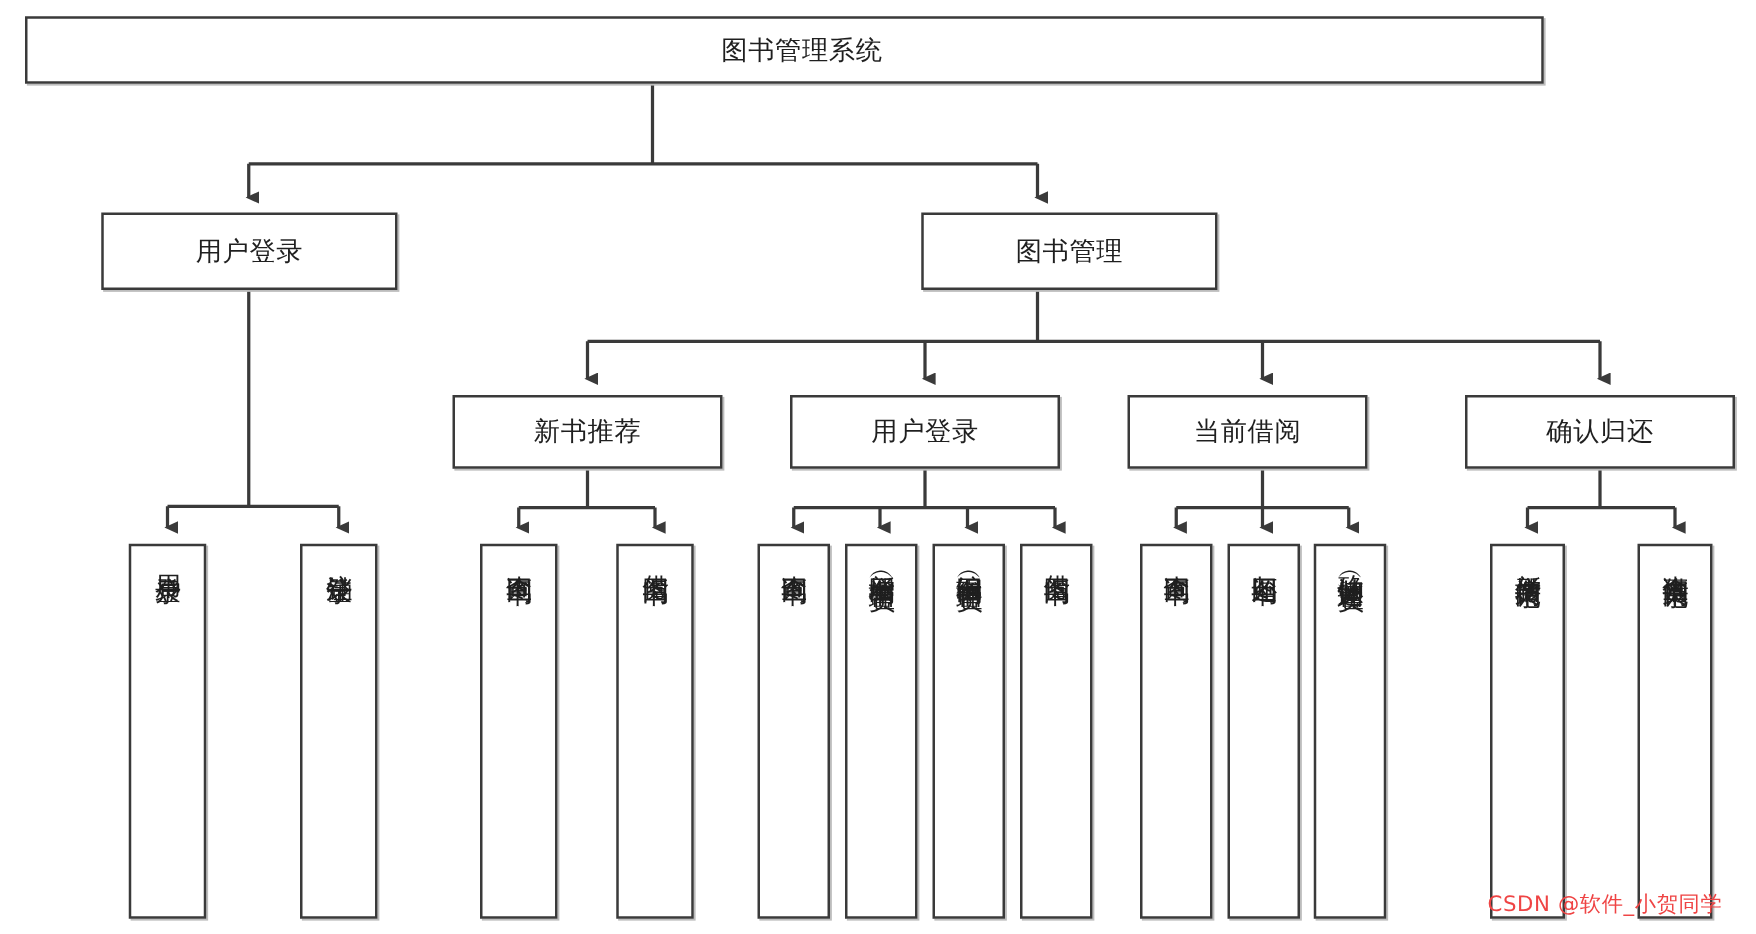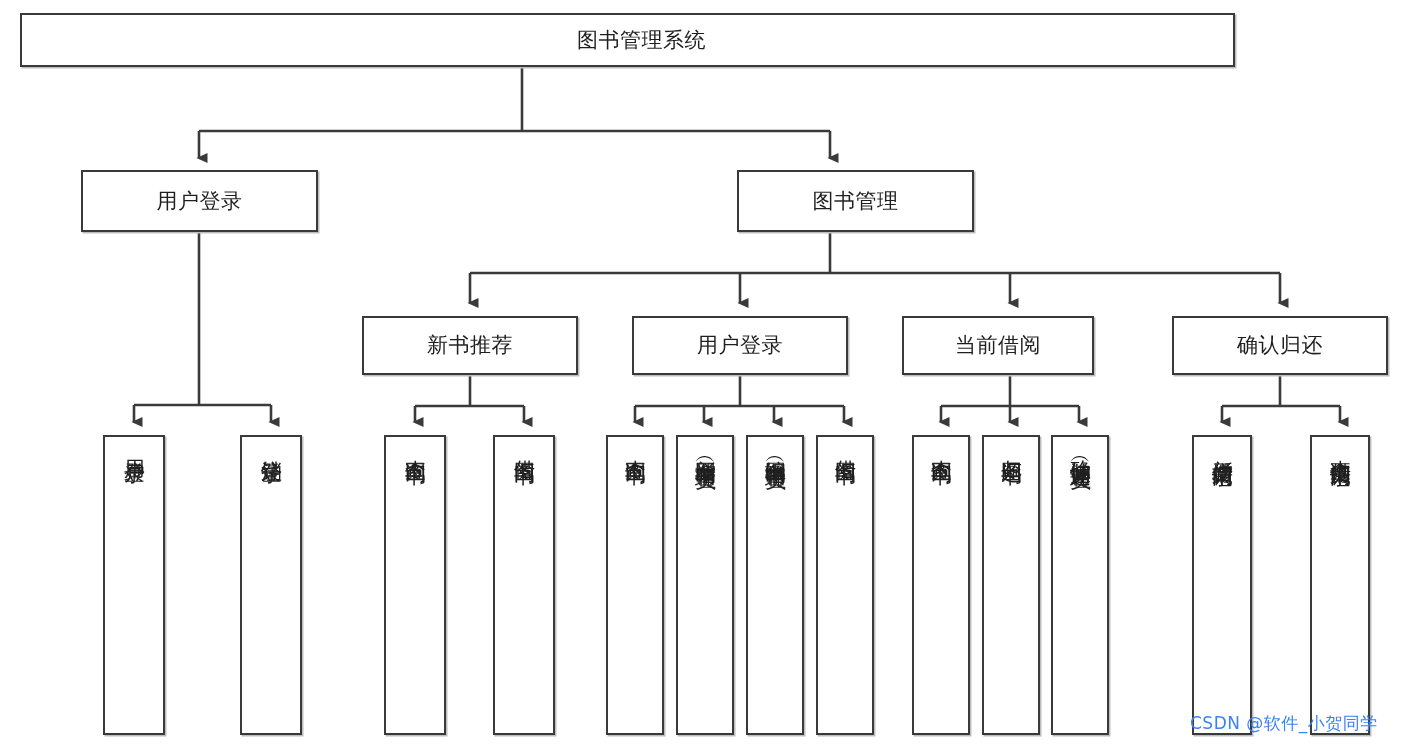--- a/index.html
+++ b/index.html
@@ -60,21 +60,21 @@
     letter-spacing: 1.5px;
     line-height: 1;
     height: auto;
     max-height: 284px;
   }
   .watermark {
     position: absolute;
     left: 1190px;
     top: 712px;
     font-size: 17px;
-    color: #3b82f6;
+    color: #ef4444;
     letter-spacing: 0.5px;
     white-space: nowrap;
     font-family: "DejaVu Sans", "Liberation Sans", sans-serif;
   }
 </style>
 </head>
 <body>
 
 <div id="diagram-root">
 

